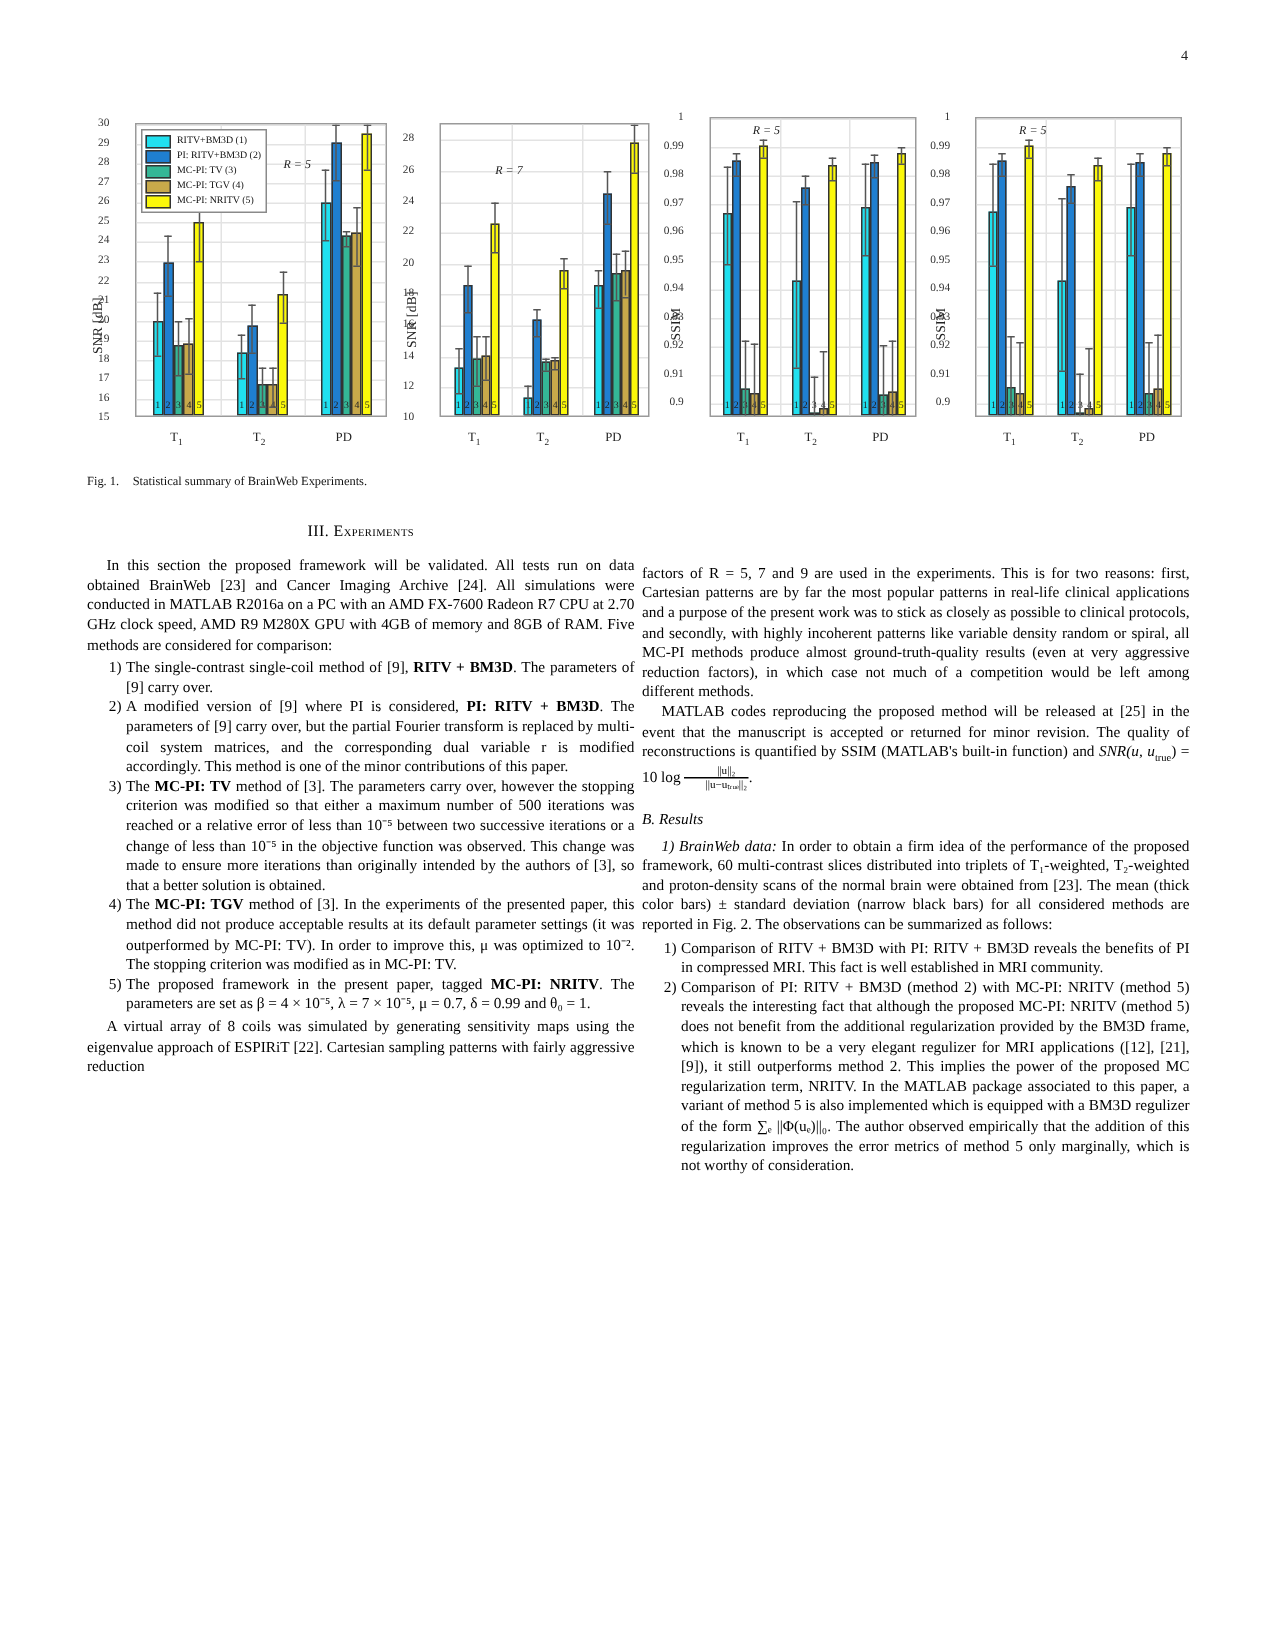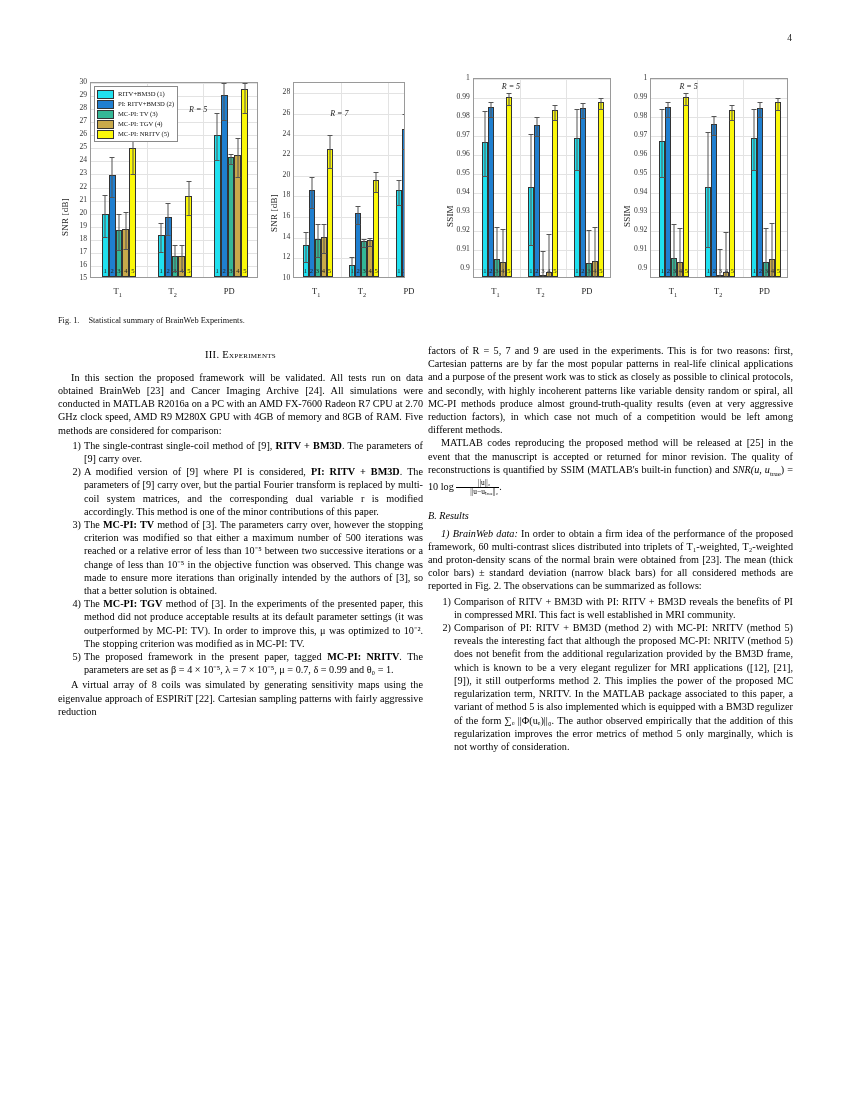--- a/index.html
+++ b/index.html
@@ -61,21 +61,21 @@
   .ytick-col{
     position:absolute;
     top:0;
     width:26px;
     font-size:7.6px;
     color:#333;
     text-align:right;
   }
   .ytick{
     position:absolute;
-    right:1px;
+    right:15px;
     transform:translateY(-50%);
     white-space:nowrap;
     line-height:1;
     text-align:right;
   }
 
   .plot{
     position:absolute;
     border:1px solid #9a9a9a;
     background:#ffffff;
@@ -195,21 +195,21 @@
     font-style:italic;
     font-size:10.2px;
     margin:6px 0 4px 0;
     text-align:left;
   }
   p.para{
     margin:0 0 0 0;
     text-indent:13px;
     text-align:justify;
   }
-  p.para.noindent{text-indent:0;}
+  p.para.noindent{text-indent:0;margin-top:32px;}
   ol.numlist{
     margin:2px 0 2px 0;
     padding-left:26px;
     list-style-type:none;
     counter-reset:litem;
   }
   ol.numlist > li{
     counter-increment:litem;
     position:relative;
     text-align:justify;
@@ -446,21 +446,21 @@
             <div class="ytick" style="top: 175.368px;">12</div>
             <div class="ytick" style="top: 154.737px;">14</div>
             <div class="ytick" style="top: 134.105px;">16</div>
             <div class="ytick" style="top: 113.474px;">18</div>
             <div class="ytick" style="top: 92.8421px;">20</div>
             <div class="ytick" style="top: 72.2105px;">22</div>
             <div class="ytick" style="top: 51.5789px;">24</div>
             <div class="ytick" style="top: 30.9474px;">26</div>
             <div class="ytick" style="top: 10.3158px;">28</div>
           </div>
-          <div class="plot" style="left: 26px; top: 16px; width: 112px; height: 196px;">
+          <div class="plot" style="left: 26px; top: 16px; width: 140px; height: 196px;">
             <div class="gridline" style="top: 175.368px;"></div>
             <div class="gridline" style="top: 154.737px;"></div>
             <div class="gridline" style="top: 134.105px;"></div>
             <div class="gridline" style="top: 113.474px;"></div>
             <div class="gridline" style="top: 92.8421px;"></div>
             <div class="gridline" style="top: 72.2105px;"></div>
             <div class="gridline" style="top: 51.5789px;"></div>
             <div class="gridline" style="top: 30.9474px;"></div>
             <div class="gridline" style="top: 10.3158px;"></div>
             <div class="vgrid" style="left: 46.6667px;"></div>

